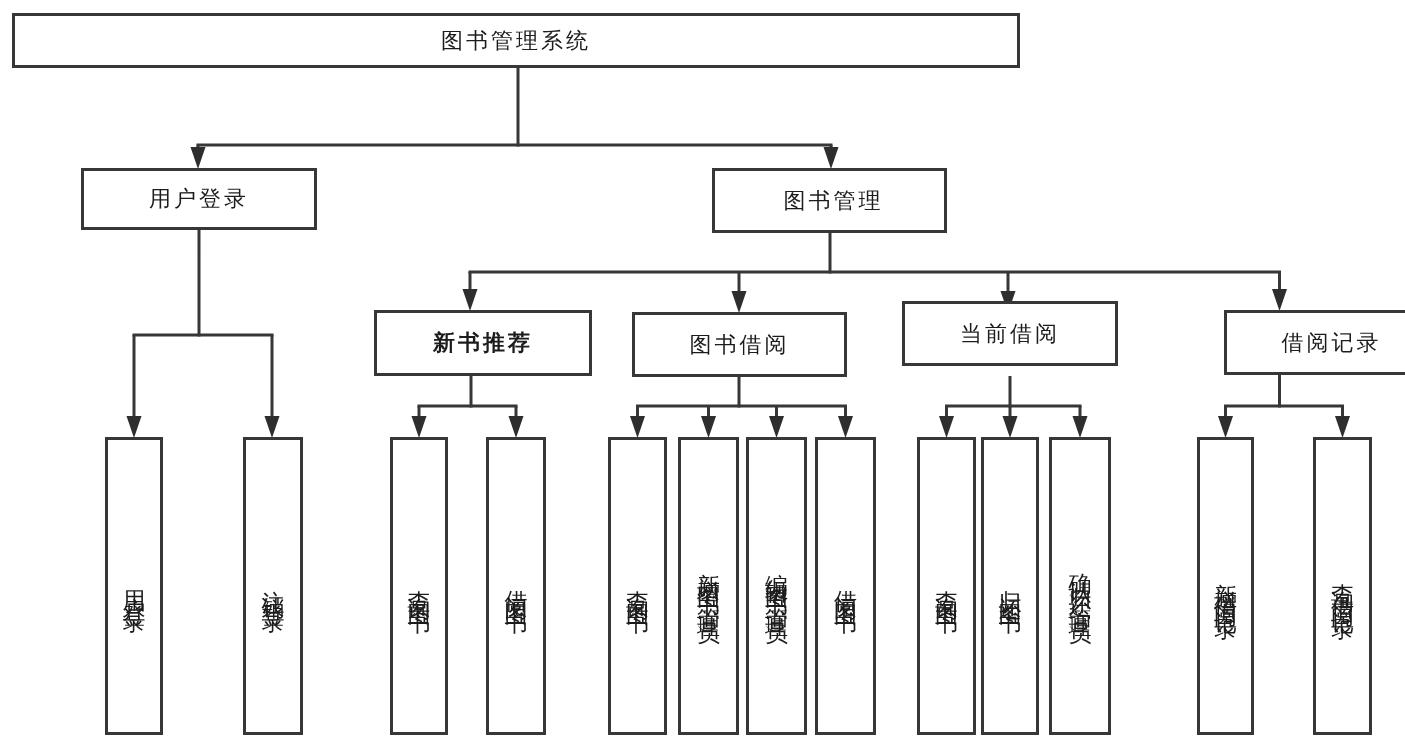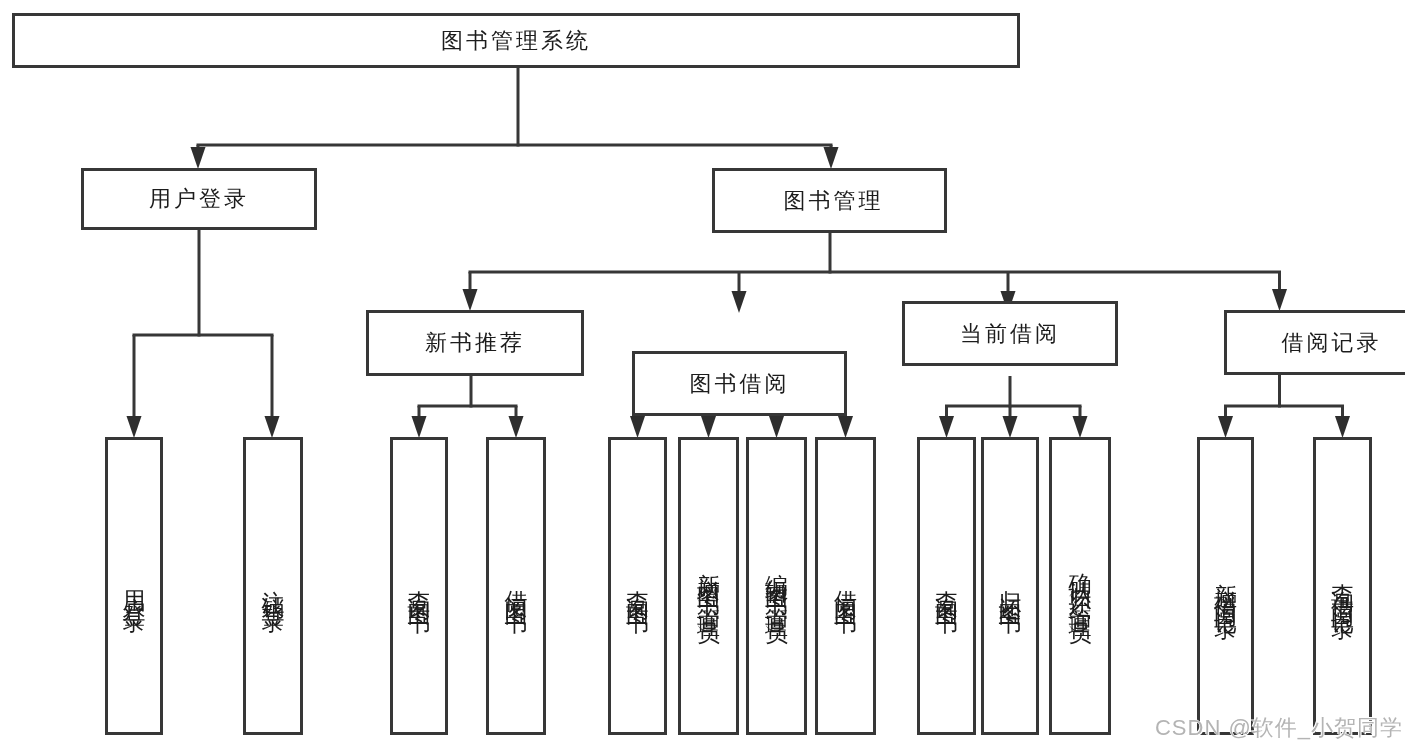--- a/index.html
+++ b/index.html
@@ -38,22 +38,22 @@
     text-orientation: mixed;
     font-size: 23px;
     letter-spacing: 7px;
     line-height: 1;
     white-space: nowrap;
   }
   
   .b-root   { left: 12px;   top: 13px;  width: 1008px; height: 55px; }
   .b-login  { left: 81px;   top: 168px; width: 236px;  height: 62px; }
   .b-mgmt   { left: 712px;  top: 168px; width: 235px;  height: 65px; padding-left: 8px; }
-  .b-newrec { left: 366px;  top: 310px; width: 218px;  height: 66px; }
-  .b-borrow { left: 632px;  top: 312px; width: 215px;  height: 65px; margin-top: 39px; }
+  .b-newrec { left: 374px;  top: 310px; width: 218px;  height: 66px; font-weight: bold; }
+  .b-borrow { left: 632px;  top: 312px; width: 215px;  height: 65px; }
   .b-currnt { left: 902px;  top: 301px; width: 216px;  height: 65px; }
   .b-record { left: 1224px; top: 310px; width: 215px;  height: 65px; }
   
   .v1  { left: 105px;  width: 58px; }
   .v2  { left: 243px;  width: 60px; }
   .v3  { left: 390px;  width: 58px; }
   .v4  { left: 486px;  width: 60px; }
   .v5  { left: 608px;  width: 59px; }
   .v6  { left: 678px;  width: 61px; }
   .v7  { left: 746px;  width: 61px; }
@@ -221,15 +221,14 @@
     <span class="vtext">确认归还（管理员）</span>
   </div>
 
   <div class="box vbox v12">
     <span class="vtext">新增借阅记录</span>
   </div>
   <div class="box vbox v13">
     <span class="vtext">查询借阅记录</span>
   </div>
 
-  <div class="watermark">CSDN @软件_小贺同学</div>
 
 </div>
 
 </body></html>

